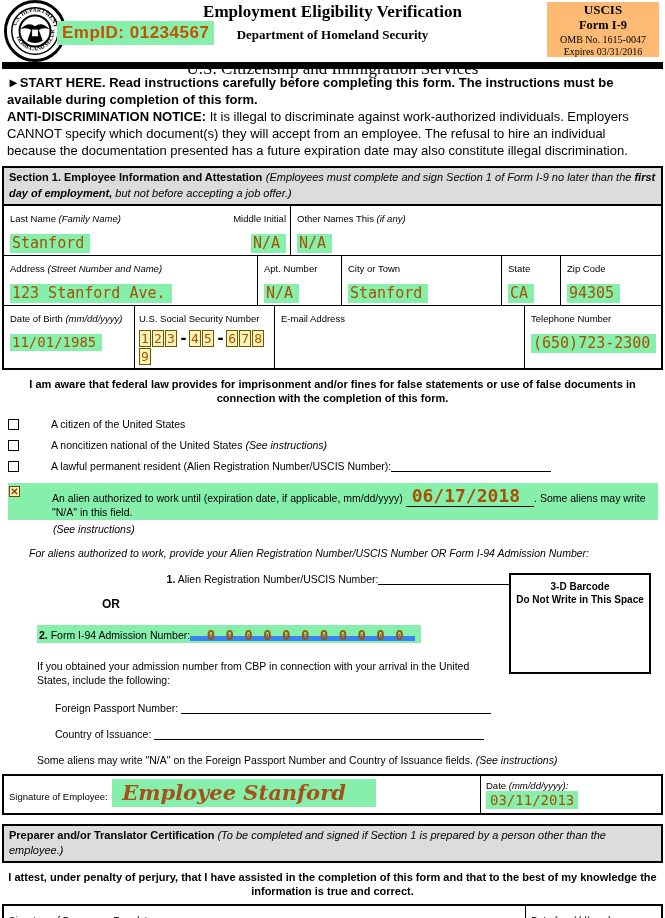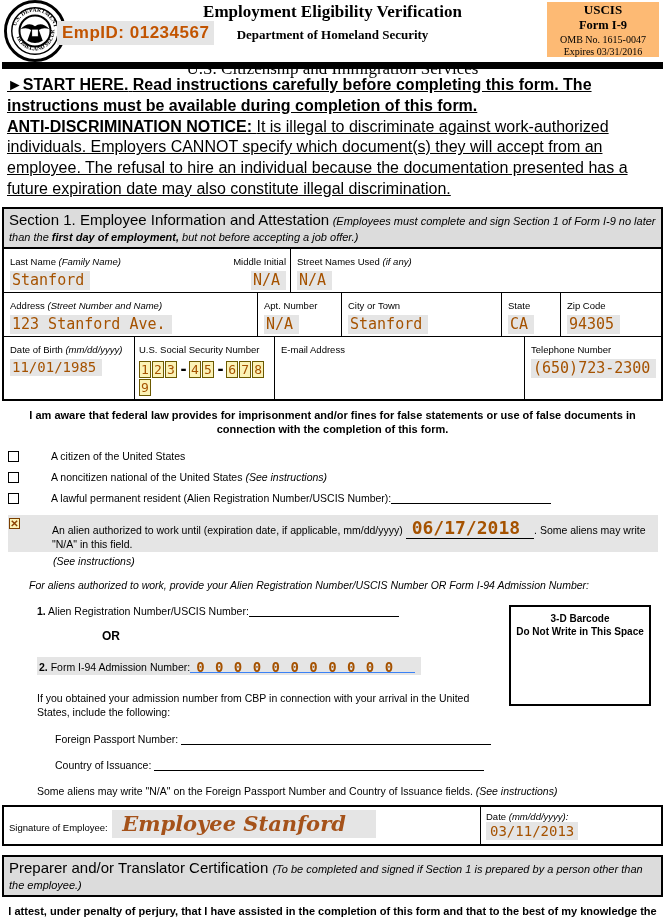--- a/index.html
+++ b/index.html
@@ -4,21 +4,21 @@
 <style>
   * { box-sizing: border-box; margin: 0; padding: 0; }
   html,body { background:#fff; }
   .page {
     width: 665px; height: 918px; position: relative; overflow: hidden;
     background: #fff; color: #000;
     font-family: "Liberation Sans", sans-serif;
   }
   .b { font-weight: bold; }
   .i { font-style: italic; }
-  .hl { background: #e5e5e5; }
+  .hl { background: #86efac; }
   .val { font-family: "DejaVu Sans Mono", monospace; color: #A55200; font-size: 15px; }
 
   
   .header { position: relative; height: 62px; }
   .seal { position: absolute; left: 4px; top: 0; }
   .empid {
     position: absolute; left: 57px; top: 21px;
     font-size: 17px; font-weight: bold; color: #C25400;
     padding: 2px 5px; letter-spacing: 0.5px;
   }
@@ -28,40 +28,40 @@
   .dept { font-size: 13px; font-weight: bold; margin-top: 5px; }
   .agency { font-size: 17px; margin-top: 16px; }
   .uscis-block { position: absolute; right: 6px; top: 2px; width: 112px; text-align: center;
     font-family: "Liberation Serif", serif; font-size: 10px; background:#fdba74; }
   .uscis-block .l1 { font-size: 13px; font-weight: bold; }
   .uscis-block .l2 { font-size: 12.5px; font-weight: bold; }
   .uscis-block .l3, .uscis-block .l4 { margin-top: 1px; }
   .black-bar { height: 7px; background: #000; margin: 0 2px; }
 
   
-  .notices { padding: 6px 7px 0 7px; font-size: 16px; line-height: 1.3; text-decoration: underline; }
+  .notices { padding: 6px 7px 0 7px; font-size: 13px; line-height: 1.3; }
   .notices .row1 { font-weight: bold; }
 
   
   .sec-header {
     margin: 7px 2px 0 2px; border: 2px solid #000; background: #DCDCDC;
     padding: 2px 5px; font-size: 12.5px; line-height: 1.25;
   }
-  .sec-header .t { font-weight: normal; font-size: 15px; }
+  .sec-header .t { font-weight: bold; font-size: 11px; }
   .sec-header .n { font-style: italic; font-size: 11px; }
   .sec-header .nb { font-style: italic; font-weight: bold; font-size: 11px; }
 
   
   .ftable { margin: 0 2px; border: 2px solid #000; border-top: none; }
   .frow { display: flex; border-top: 1px solid #000; }
   .frow:first-child { border-top: none; }
   .cell { padding: 2px 4px 3px 6px; min-height: 36px; }
   .cell.bl { border-left: 1px solid #000; }
   .lbl { font-size: 9.5px; white-space: nowrap; }
-  .cell .val { display: block; margin-top: 2px; }
+  .cell .val { display: block; margin-top: 8px; }
   .cell .val .hl { padding: 0 6px 1px 2px; }
   .ssn-digit {
     display: inline-block; width: 12px; height: 17px; border: 1px solid #6B5900;
     background: #FBF2B6; color: #A55200; font-family: "DejaVu Sans Mono", monospace;
     font-size: 13px; line-height: 16px; text-align: center; margin-right: 1px;
   }
   .ssn-dash { font-weight: bold; margin: 0 1px; color:#000; }
 
   
   .para { padding: 7px 7px 0 7px; font-size: 11px; line-height: 1.3; font-weight: bold; text-align: center; }
@@ -76,24 +76,24 @@
   .blank { display: inline-block; border-bottom: 1px solid #000; height: 12px; vertical-align: bottom; }
   .opt-note { margin: 3px 0 0 45px; font-style: italic; font-size: 10.5px; }
   .date-inline {
     font-family: "DejaVu Sans Mono", monospace; color: #A55200; font-size: 18px;
     border-bottom: 1px solid #000; padding: 0 14px 0 6px; font-weight: bold;
   }
 
   
   .alien { position: relative; padding: 6px 7px 0 7px; font-size: 10.5px; }
   .alien .intro { font-style: italic; margin: 6px 0 0 22px; font-size: 10.5px; }
-  .item { margin: 14px 0 0 30px; }
+  .item { margin: 14px 0 0 30px; text-align: center; }
   .item .num { font-weight: bold; }
   .or { font-weight: bold; font-size: 12px; margin: 12px 0 0 95px; }
-  .fillline { display: inline-block; border-bottom: 1px solid #3b82f6; vertical-align: bottom; height: 14px; }
+  .fillline { display: inline-block; border-bottom: 5px solid #3b82f6; vertical-align: bottom; height: 14px; }
   .zeros { font-family: "DejaVu Sans Mono", monospace; color: #A55200; font-size: 14px; font-weight: bold; padding-left: 6px; letter-spacing: 1px; }
   .barcode-box {
     position: absolute; right: 7px; top: 0px; width: 142px; height: 101px;
     border: 2px solid #000; text-align: center; font-size: 10px; font-weight: bold;
     padding-top: 5px; line-height: 1.3; background: #fff;
   }
   .cbp { margin: 16px 0 0 30px; width: 450px; line-height: 1.35; }
   .subline { margin: 14px 0 0 48px; }
   .some-aliens { margin: 14px 0 0 30px; }
 
@@ -173,21 +173,21 @@
     <div class="frow">
       <div class="cell" style="width:218px">
         <span class="lbl"><span>Last Name </span><span class="i">(Family Name)</span></span>
         <span class="val"><span class="hl">Stanford</span></span>
       </div>
       <div class="cell" style="width:68px; text-align:right">
         <span class="lbl">Middle Initial</span>
         <span class="val"><span class="hl">N/A</span></span>
       </div>
       <div class="cell bl" style="flex:1">
-        <span class="lbl"><span>Street Names Used </span><span class="i">(if any)</span></span>
+        <span class="lbl"><span>Other Names This </span><span class="i">(if any)</span></span>
         <span class="val"><span class="hl">N/A</span></span>
       </div>
     </div>
     <div class="frow">
       <div class="cell" style="width:253px">
         <span class="lbl"><span>Address </span><span class="i">(Street Number and Name)</span></span>
         <span class="val"><span class="hl">123 Stanford Ave.</span></span>
       </div>
       <div class="cell bl" style="width:84px">
         <span class="lbl">Apt. Number</span>

